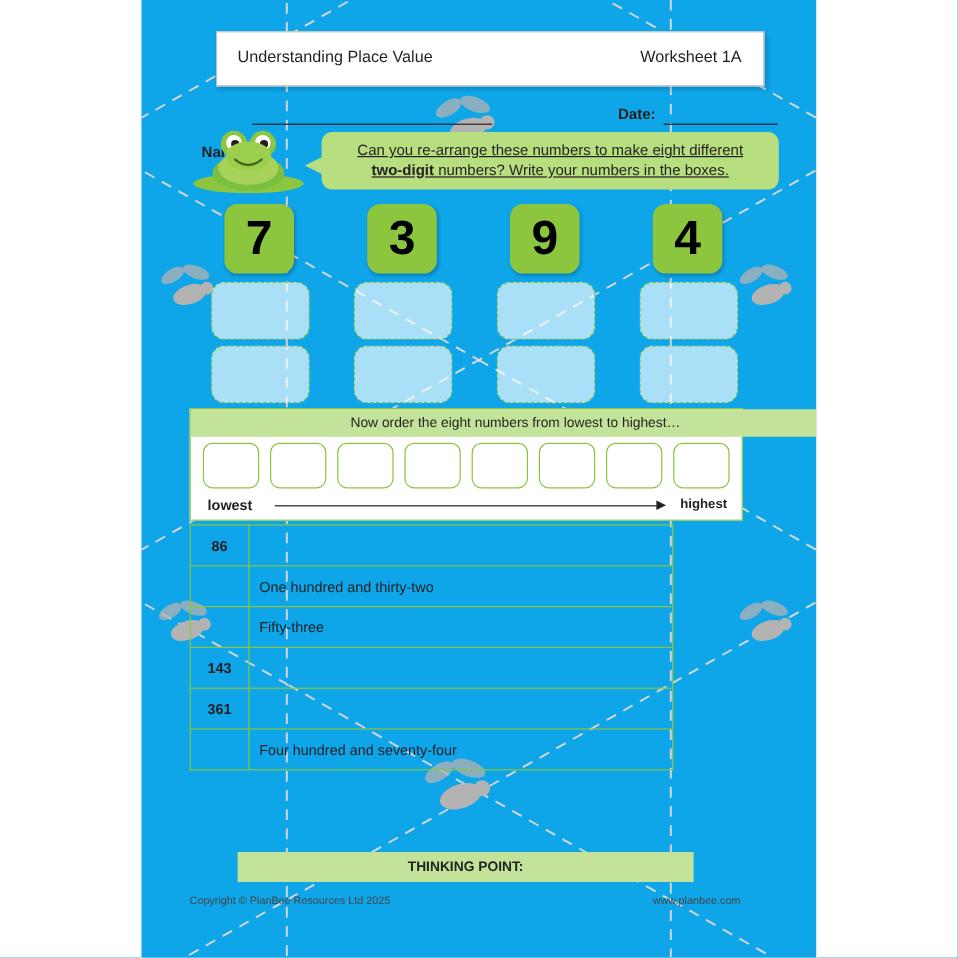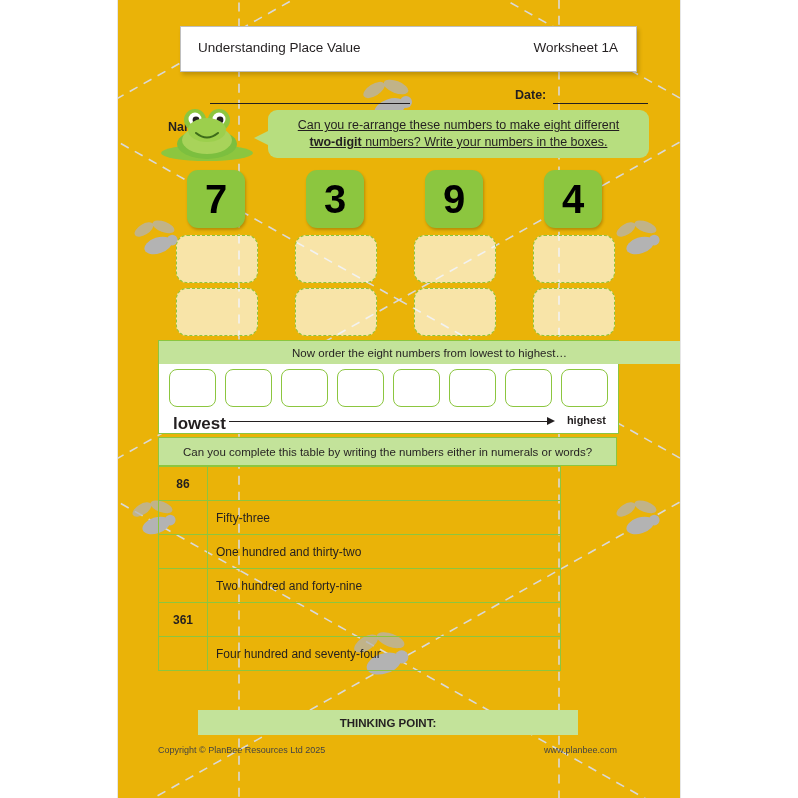--- a/index.html
+++ b/index.html
@@ -4,21 +4,21 @@
 <style>
   html,body{margin:0;padding:0;}
   body{
     width:798px;height:798px;overflow:hidden;
     background:#ffffff;
     font-family:"Liberation Sans", sans-serif;
     color:#231f20;
   }
   .page{
     position:absolute;left:118px;top:0;width:562px;height:798px;
-    background:#eab308;
+    background:#0ea5e9;
     box-shadow:0 0 0 1px #e6e6e6;
     overflow:hidden;
   }
   
   .hexbg{position:absolute;left:0;top:0;width:100%;height:100%;pointer-events:none;}
   .bee{position:absolute;pointer-events:none;}
 
   
   .titlebar{
     position:absolute;left:62px;top:26px;width:455px;height:44px;
@@ -71,21 +71,21 @@
   }
   .orderhead{
     position:absolute;left:0;top:0;width:541px;height:23px;background:#c3e39a;
     font-size:11.5px;display:flex;align-items:center;justify-content:center;color:#231f20;
   }
   .obox{
     position:absolute;top:28px;width:45px;height:36px;border-radius:8px;
     border:1.6px solid #8cc63f;background:#fff;
   }
   .arrowrow{position:absolute;left:0;top:72px;width:459px;height:18px;}
-  .arrowrow .lw{position:absolute;left:14px;top:1px;font-size:17px;font-weight:bold;}
+  .arrowrow .lw{position:absolute;left:14px;top:1px;font-size:12px;font-weight:bold;}
   .arrowrow .hi{position:absolute;right:12px;top:1px;font-size:11px;font-weight:bold;text-align:center;}
   .arrowline{position:absolute;left:70px;top:8px;width:320px;height:1px;background:#231f20;}
   .arrowhead{
     position:absolute;left:388px;top:4px;
     border-top:4px solid transparent;border-bottom:4px solid transparent;
     border-left:8px solid #231f20;
   }
 
   
   .tblwrap{position:absolute;left:40px;top:437px;width:459px;}
@@ -244,38 +244,37 @@
     <div class="obox" style="left:402px;"></div>
     <div class="arrowrow">
       <span class="lw">lowest</span>
       <span class="arrowline"></span>
       <span class="arrowhead"></span>
       <span class="hi">highest</span>
     </div>
   </div>
 
   <div class="tblwrap">
-    <div class="tblhead">Can you complete this table by writing the numbers either in numerals or words?</div>
     <table class="pv">
       <tbody>
           <tr>
         <td class="num">86</td>
         <td></td>
       </tr>
       <tr>
         <td class="num"></td>
+        <td>One hundred and thirty-two</td>
+      </tr>
+      <tr>
+        <td class="num"></td>
         <td>Fifty-three</td>
       </tr>
       <tr>
-        <td class="num"></td>
-        <td>One hundred and thirty-two</td>
-      </tr>
-      <tr>
-        <td class="num"></td>
-        <td>Two hundred and forty-nine</td>
+        <td class="num">143</td>
+        <td></td>
       </tr>
       <tr>
         <td class="num">361</td>
         <td></td>
       </tr>
       <tr>
         <td class="num"></td>
         <td>Four hundred and seventy-four</td>
       </tr>
     </tbody>

